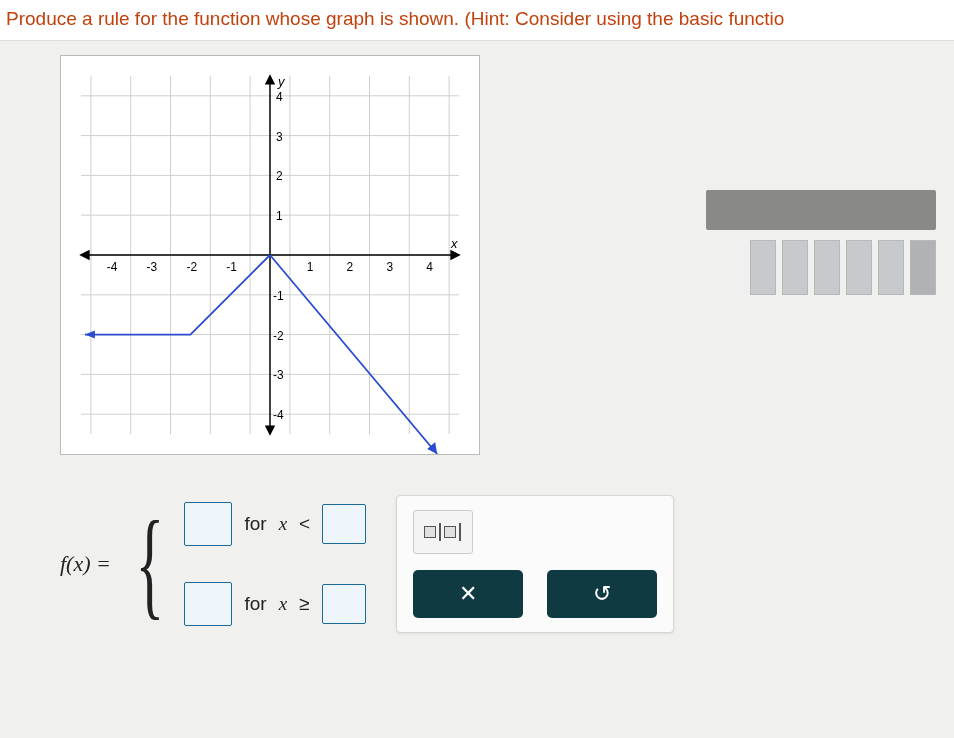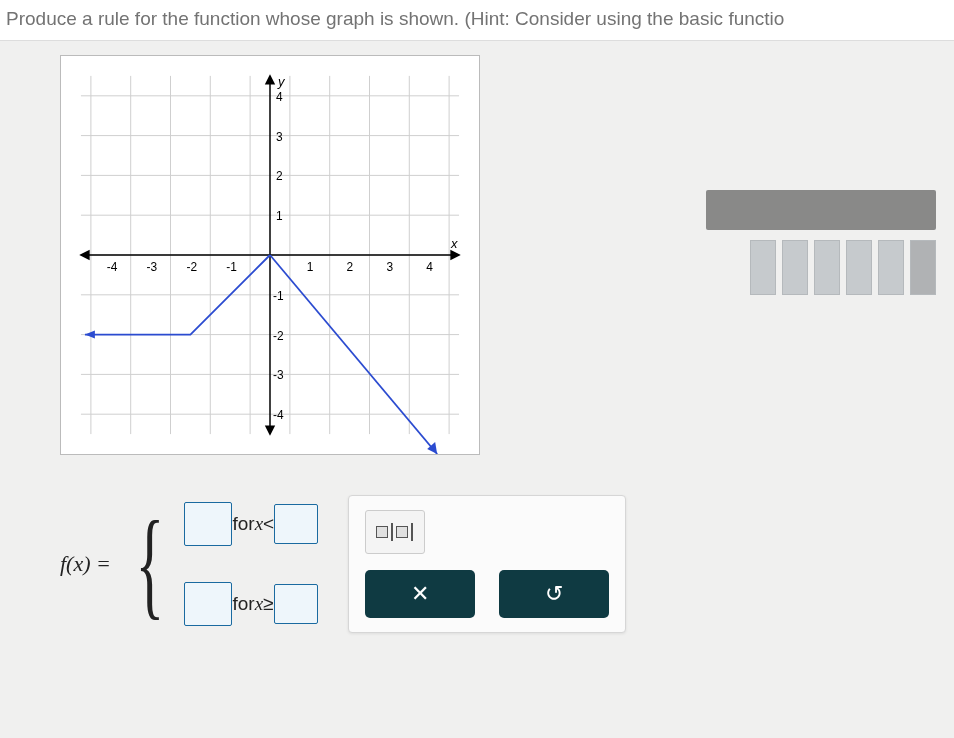--- a/index.html
+++ b/index.html
@@ -8,21 +8,21 @@
     background: #f0f0ef;
     width: 954px;
     height: 738px;
     overflow: hidden;
     position: relative;
   }
   .question-bar {
     background: #ffffff;
     padding: 8px 6px 10px 6px;
     font-size: 19px;
-    color: #737373;
+    color: #c2410c;
     border-bottom: 1px solid #ddd;
   }
   .content-area {
     padding: 14px 0 0 60px;
     position: relative;
   }
   .graph-box {
     width: 420px;
     height: 400px;
     background: #ffffff;
@@ -47,21 +47,21 @@
   }
   .brace {
     font-size: 120px;
     line-height: 0.8;
     font-style: normal;
     font-weight: 100;
     margin: 0 6px 0 10px;
     transform: scaleX(0.5);
   }
   .rows { display: flex; flex-direction: column; gap: 36px; }
-  .row { display: flex; align-items: center; font-style: normal; font-family: Arial, sans-serif; font-size: 19px; }
+  .row { display: flex; align-items: center; gap: 12px; font-style: normal; font-family: Arial, sans-serif; font-size: 19px; }
   .row .var { font-family: "Times New Roman", serif; font-style: italic; }
   .input-box {
     width: 48px; height: 44px;
     border: 1px solid #1a6aa0;
     background: #eef6fb;
     border-radius: 2px;
   }
   .input-box.small { width: 44px; height: 40px; }
 
   .toolbox {

